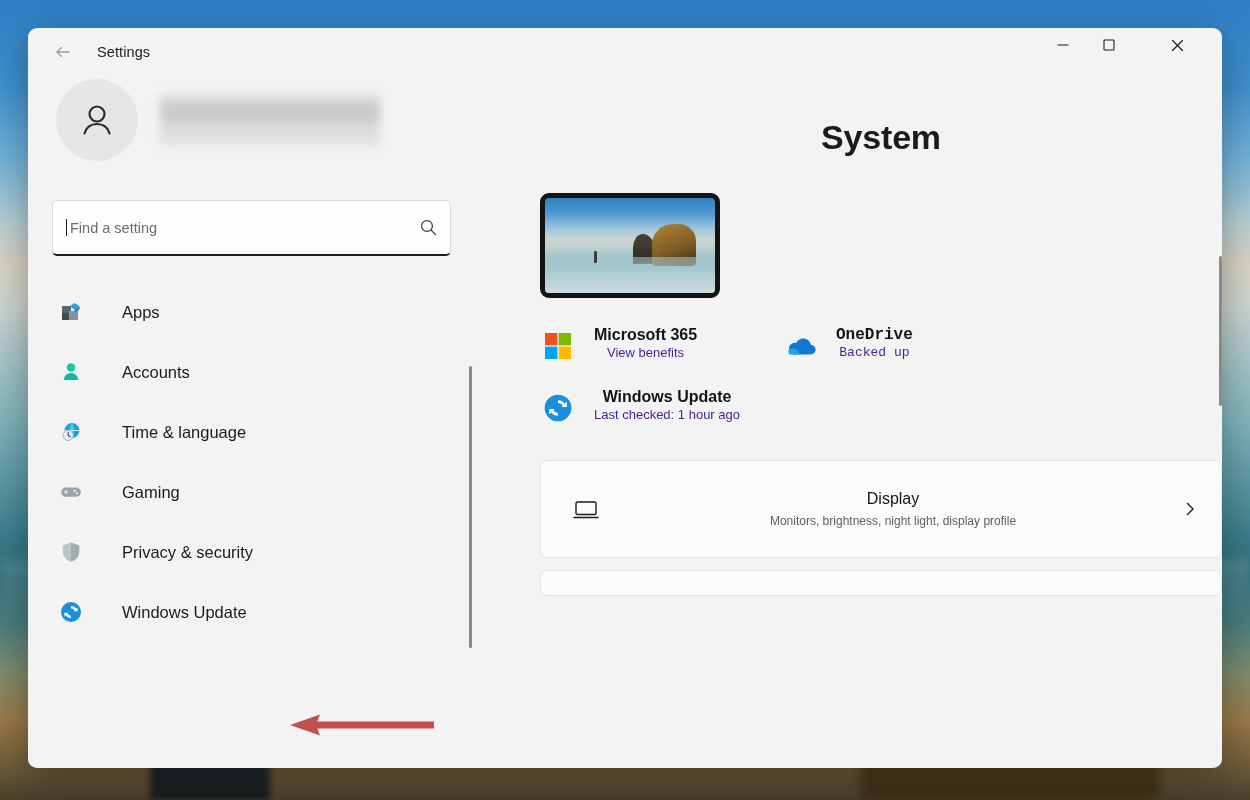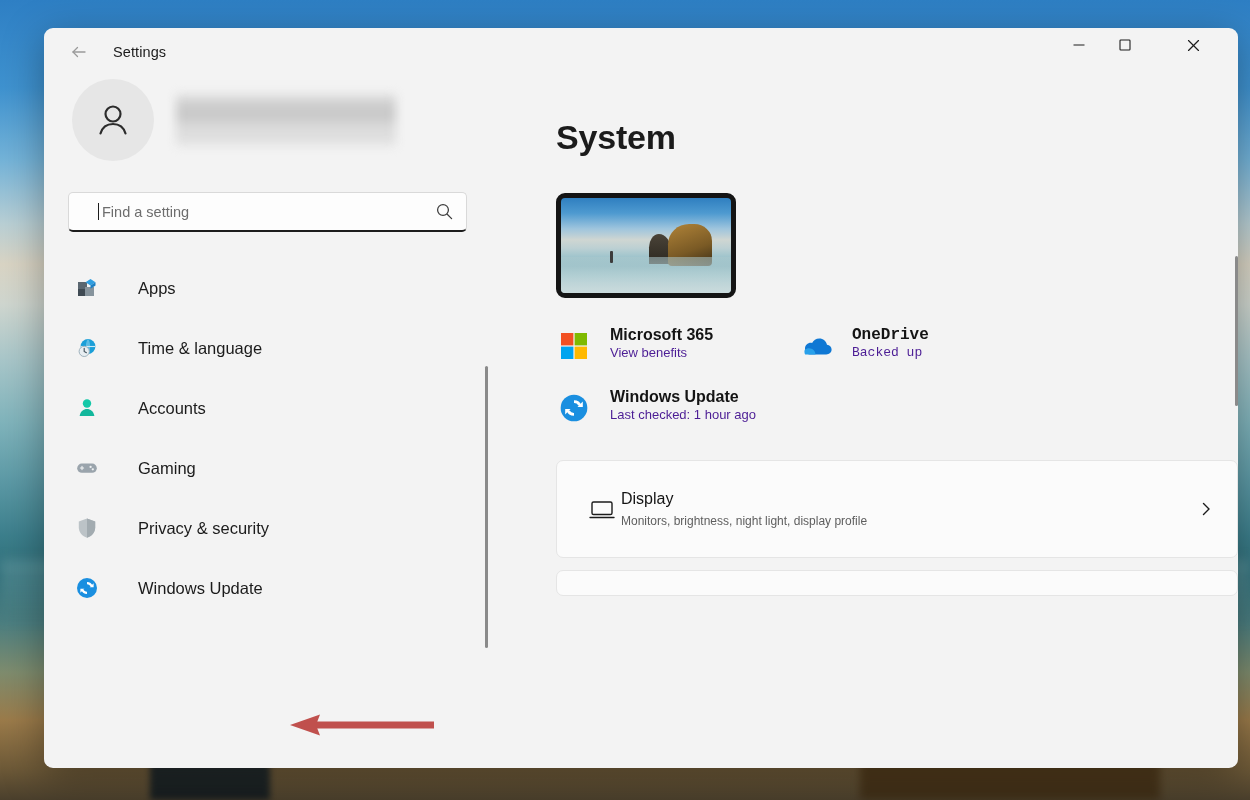--- a/index.html
+++ b/index.html
@@ -55,21 +55,21 @@
   #desktop .sea-band {
     position: absolute;
     left: 0; right: 0; top: 560px; height: 60px;
     background: linear-gradient(180deg, rgba(120,170,175,.45), rgba(60,120,130,.1));
     filter: blur(6px);
   }
 
   
   #settings-window {
     position: absolute;
-    left: 44px;
+    left: 28px;
     top: 28px;
     width: 1194px;
     height: 740px;
     background: #f3f3f3;
     border-radius: 9px 9px 9px 9px;
     box-shadow: 0 10px 40px rgba(0,0,0,.35);
     overflow: hidden;
     display: flex;
     flex-direction: column;
   }
@@ -146,30 +146,30 @@
   }
   .redacted {
     height: 52px;
     width: 220px;
     border-radius: 3px;
     background: linear-gradient(180deg,#e2e2e2 0%, #d0d0d0 18%, #c6c6c6 40%, #dadada 62%, #e4e4e4 100%);
     filter: blur(5px);
   }
 
   .search-wrap {
-    margin-top: 24px;
+    margin-top: 32px;
     width: 399px;
-    height: 40px;
+    height: 56px;
     background: #fdfdfd;
     border: 1px solid #d9d9d9;
     border-bottom: 2px solid #1c1c1c;
     border-radius: 5px;
     display: flex;
     align-items: center;
-    padding: 0 12px 0 16px;
+    padding: 0 12px 0 0;
   }
   .search-caret {
     width: 1px;
     height: 17px;
     background: #1c1c1c;
     margin-left: 13px;
     flex: 0 0 1px;
   }
   .search-input {
     flex: 1 1 auto;
@@ -220,20 +220,21 @@
     background: #8a8a8a;
     border-radius: 2px;
   }
 
   
   .content {
     flex: 1 1 auto;
     position: relative;
     padding-left: 44px;
     min-width: 0;
+    text-align: center;
   }
   .page-title {
     font-size: 34px;
     font-weight: bold;
     color: #1b1b1b;
     margin-top: 42px;
     letter-spacing: -.2px;
   }
 
   .device-row {
@@ -466,38 +467,38 @@
                 <path d="M15.5 3 L20.5 6.2 L15.5 9.4 L10.5 6.2 Z" fill="#2f9ee0"></path>
                 <path d="M15.5 9.4 L20.5 6.2 L20.5 9.6 L15.5 12.8 Z" fill="#1b7fc4"></path>
               </svg>
             </span>
             <span class="nav-label">Apps</span>
           </li>
 
           <li class="nav-item">
             <span class="nav-icon">
               <svg width="24" height="24" viewBox="0 0 24 24">
+                <circle cx="12" cy="7.5" r="4.2" fill="#15c8a8"></circle>
+                <path d="M4.6 20 C5.6 15 8.6 13 12 13 C15.4 13 18.4 15 19.4 20 Z" fill="#12b79c"></path>
+              </svg>
+            </span>
+            <span class="nav-label">Accounts</span>
+          </li>
+
+          <li class="nav-item">
+            <span class="nav-icon">
+              <svg width="24" height="24" viewBox="0 0 24 24">
                 <circle cx="13" cy="10.5" r="7.4" fill="#1b9fd8"></circle>
                 <path d="M13 3.1 C10.2 5.4 10.2 15.6 13 17.9 C15.8 15.6 15.8 5.4 13 3.1Z" fill="#73c6e8" opacity=".75"></path>
                 <path d="M5.7 10.5 H20.3" stroke="#cfeaf6" stroke-width="1.1"></path>
                 <circle cx="9.2" cy="15.4" r="5.1" fill="#e8eef2" stroke="#9fb2bd" stroke-width="1"></circle>
                 <path d="M9.2 12.3 V15.4 L11.4 16.7" stroke="#4a5a64" stroke-width="1.2" fill="none" stroke-linecap="round"></path>
               </svg>
             </span>
             <span class="nav-label">Time &amp; language</span>
-          </li>
-
-          <li class="nav-item">
-            <span class="nav-icon">
-              <svg width="24" height="24" viewBox="0 0 24 24">
-                <circle cx="12" cy="7.5" r="4.2" fill="#15c8a8"></circle>
-                <path d="M4.6 20 C5.6 15 8.6 13 12 13 C15.4 13 18.4 15 19.4 20 Z" fill="#12b79c"></path>
-              </svg>
-            </span>
-            <span class="nav-label">Accounts</span>
           </li>
 
           <li class="nav-item">
             <span class="nav-icon">
               <svg width="24" height="24" viewBox="0 0 24 24">
                 <rect x="2.2" y="7.6" width="19.6" height="9.2" rx="4.6" fill="#9aa4ac"></rect>
                 <path d="M7 10.4 V13.6 M5.4 12 H8.6" stroke="#f2f4f5" stroke-width="1.1" stroke-linecap="round"></path>
                 <circle cx="15.6" cy="10.9" r="1.15" fill="#eef1f3"></circle>
                 <circle cx="17.8" cy="13.3" r="1.15" fill="#eef1f3"></circle>
               </svg>

